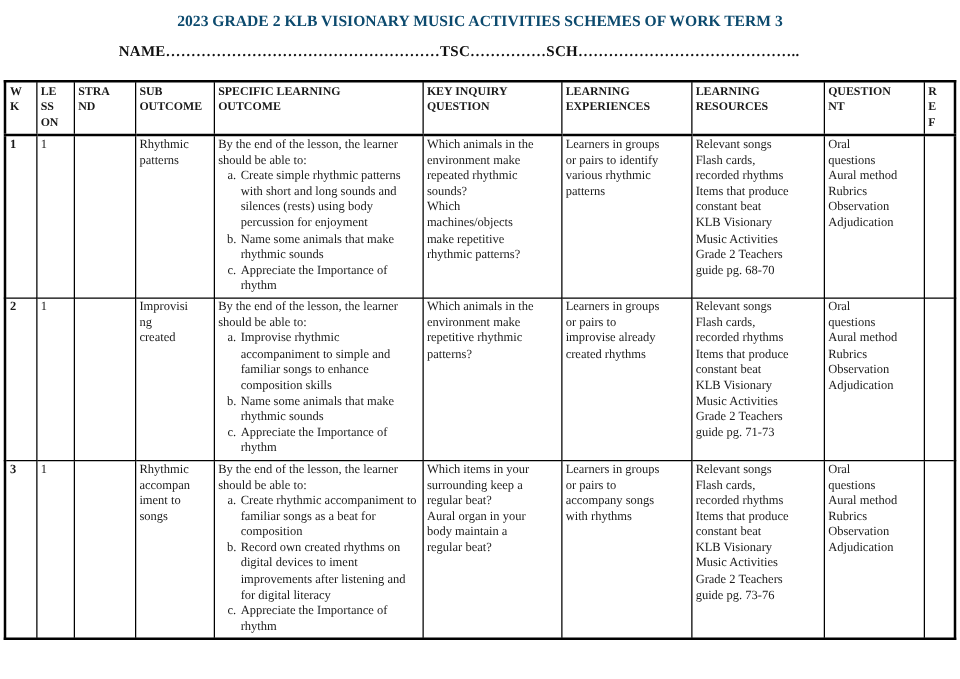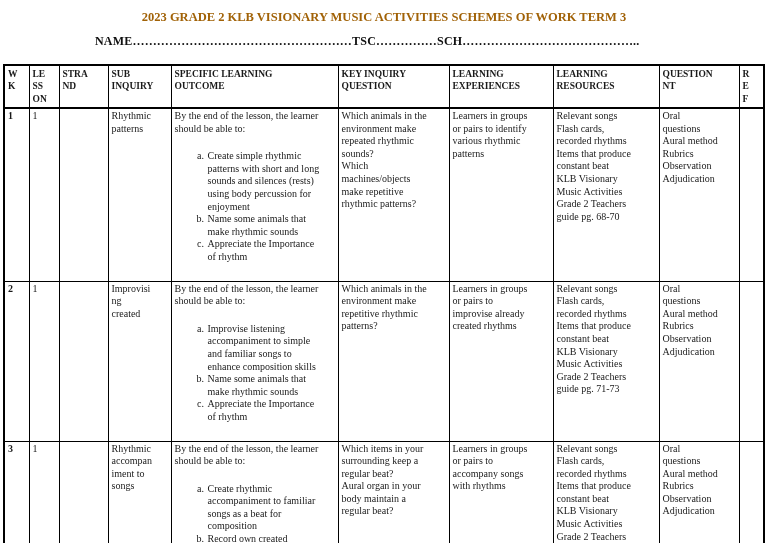--- a/index.html
+++ b/index.html
@@ -3,21 +3,21 @@
 <meta charset="utf-8">
 <style>
   html, body { margin: 0; padding: 0; }
   body {
     width: 768px; height: 543px; overflow: hidden;
     background: #ffffff; color: #1a1a1a;
     font-family: "Liberation Serif", "DejaVu Serif", serif;
   }
   .title {
     margin: 10px 0 0 0; text-align: center;
-    font-size: 12.5px; font-weight: bold; color: #a16207;
+    font-size: 12.5px; font-weight: bold; color: #0c4a6e;
   }
   .nameline {
     margin: 9px 0 15px 95px; font-size: 12px; font-weight: bold;
     white-space: nowrap; color: #111; letter-spacing: 0.2px;
   }
   table.scheme {
     margin: 14px 0 0 3px; width: 760px;
     border-collapse: collapse; table-layout: fixed;
     border: 2.5px solid #000;
   }
@@ -30,21 +30,21 @@
   .scheme thead th {
     font-size: 9.5px; font-weight: bold; text-align: left;
     line-height: 1.3; white-space: pre-line;
     border-bottom: 2.5px solid #000; padding-top: 2px;
   }
   .scheme td { font-size: 10px; line-height: 1.26; }
   .pre { white-space: pre-line; margin-left: 35px; }
   .bold { font-weight: bold; }
   ol.abc {
     list-style-type: lower-alpha;
-    margin: 15px; padding-left: 17px;
+    margin: 0; padding-left: 17px;
   }
   ol.abc li { padding-left: 1px; }
 </style>
 </head>
 <body>
 
 <div class="title">2023 GRADE 2 KLB VISIONARY MUSIC ACTIVITIES SCHEMES OF WORK TERM 3</div>
 
 <div class="nameline"><span>NAME</span><span>………………………………………………</span><span>TSC</span><span>……………</span><span>SCH</span><span>……………………………………..</span></div>
 
@@ -64,21 +64,21 @@
   <thead>
     <tr>
       <th>W
 K</th>
       <th>LE
 SS
 ON</th>
       <th>STRA
 ND</th>
       <th>SUB
-INQUIRY</th>
+OUTCOME</th>
       <th>SPECIFIC LEARNING
 OUTCOME</th>
       <th>KEY INQUIRY
 QUESTION</th>
       <th>LEARNING
 EXPERIENCES</th>
       <th>LEARNING
 RESOURCES</th>
       <th>QUESTION
 NT</th>
@@ -134,21 +134,21 @@
     <tr>
       <td class="bold">2</td>
       <td>1</td>
       <td></td>
       <td class="pre">Improvisi
 ng
 created</td>
       <td>
         <div>By the end of the lesson, the learner should be able to:</div>
         <ol class="abc">
-          <li>Improvise listening accompaniment to simple and familiar songs to enhance composition skills</li>
+          <li>Improvise rhythmic accompaniment to simple and familiar songs to enhance composition skills</li>
           <li>Name some animals that make rhythmic sounds</li>
           <li>Appreciate the Importance of rhythm</li>
         </ol>
       </td>
       <td class="pre">Which animals in the
 environment make
 repetitive rhythmic
 patterns?</td>
       <td class="pre">Learners in groups
 or pairs to

